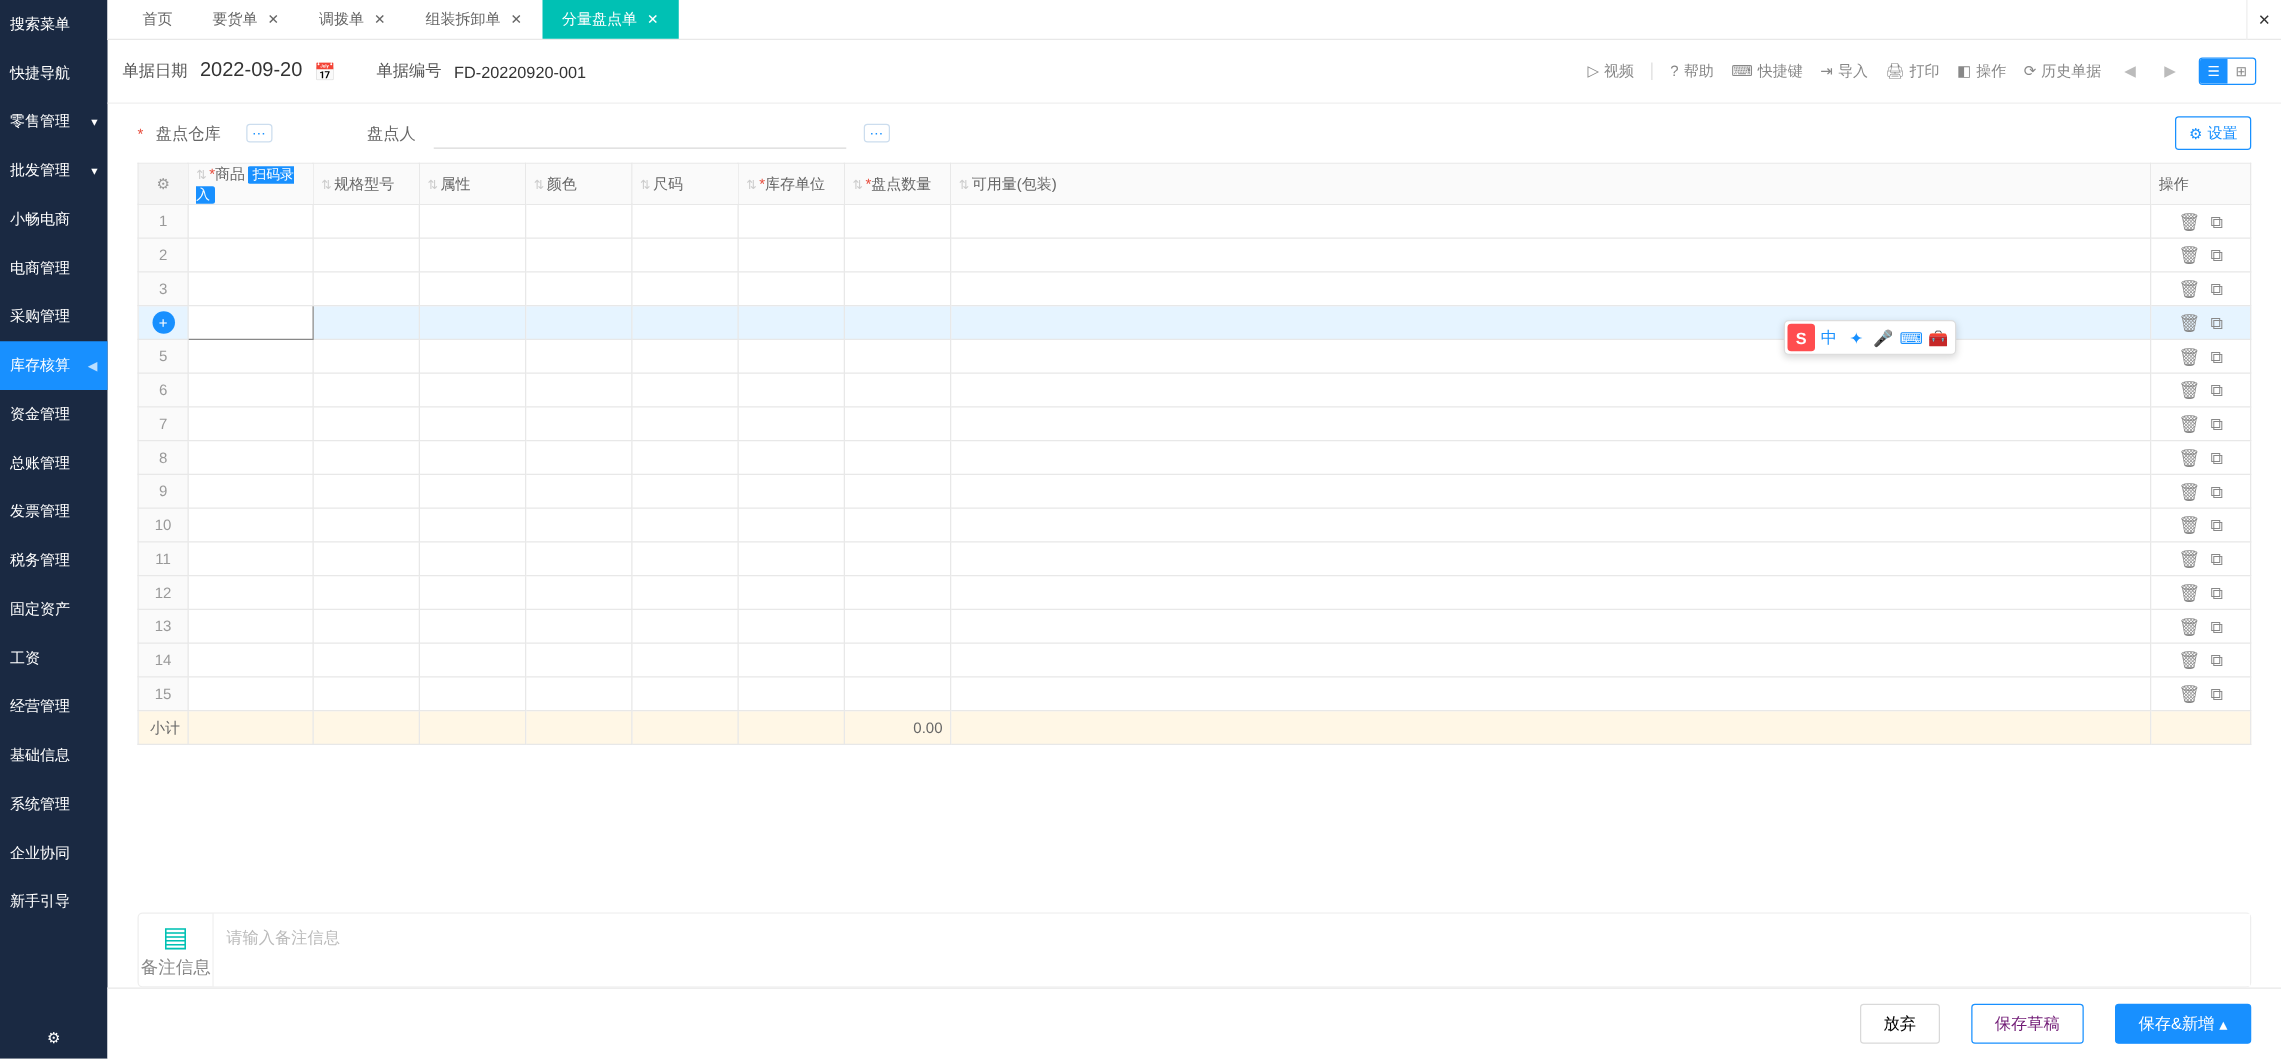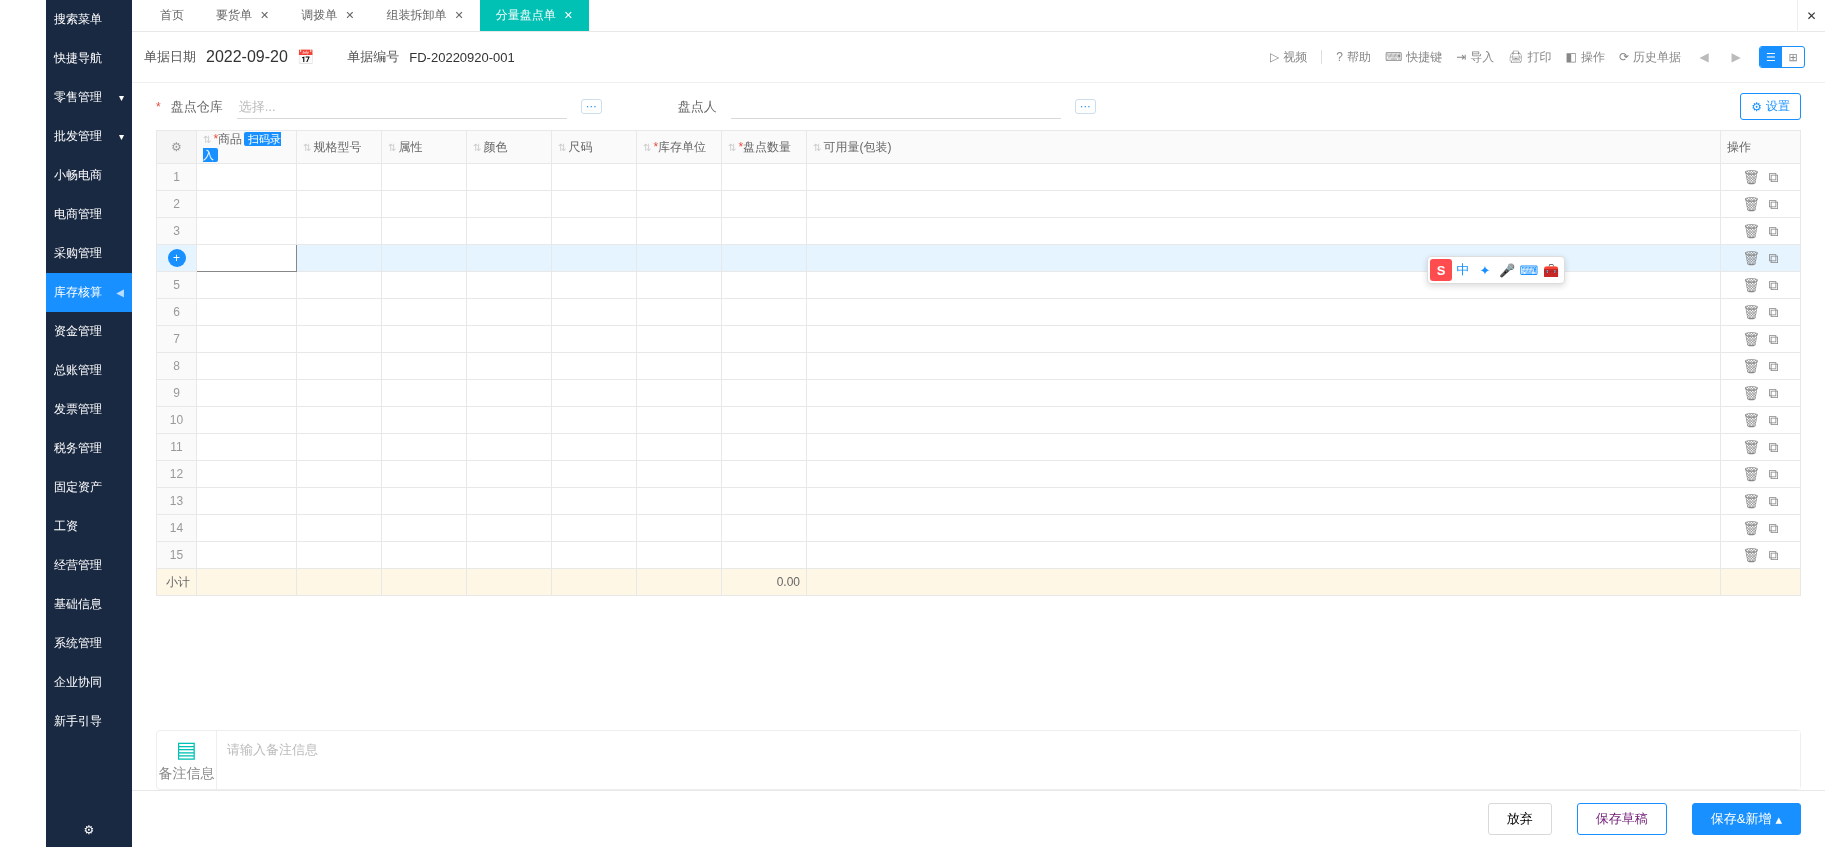--- a/index.html
+++ b/index.html
@@ -1,20 +1,20 @@
 <!DOCTYPE html>
 <html><head>
 <meta charset="utf-8">
 <style>
 * { box-sizing: border-box; margin: 0; padding: 0; font-family: "Microsoft YaHei", Arial, sans-serif; }
 body { font-size: 12px; color: #333; background: #fff; overflow: hidden; }
 .app { display: flex; width: 1825px; height: 847px; }
 
 
-.sidebar { width: 86px; background: #1a2942; color: #fff; display: flex; flex-direction: column; flex-shrink: 0; margin-left: 46px; }
+.sidebar { width: 86px; background: #1a2942; color: #fff; display: flex; flex-direction: column; flex-shrink: 0; }
 .sidebar-item { padding: 11px 8px; font-size: 12px; cursor: pointer; display: flex; align-items: center; justify-content: space-between; }
 .sidebar-item.active { background: #1890ff; }
 .sidebar-footer { margin-top: auto; text-align: center; padding: 10px; }
 .caret { font-size: 10px; }
 .caret-left { font-size: 10px; opacity: 0.7; }
 
 
 .main { flex: 1; display: flex; flex-direction: column; min-width: 0; }
 
 
@@ -210,21 +210,20 @@
         <span class="view-toggle">
           <span class="active">☰</span>
           <span>⊞</span>
         </span>
       </div>
     </div>
 
     <div class="form-row">
       <span class="req">*</span>
       <span class="form-label">盘点仓库</span>
-      <input class="form-input" placeholder="选择..." style="">
       <span class="dots-btn">⋯</span>
 
       <span style="width:60px"></span>
       <span class="form-label">盘点人</span>
       <input class="form-input" style="">
       <span class="dots-btn">⋯</span>
 
       <span class="settings-btn">⚙ <span>设置</span></span>
     </div>
 

